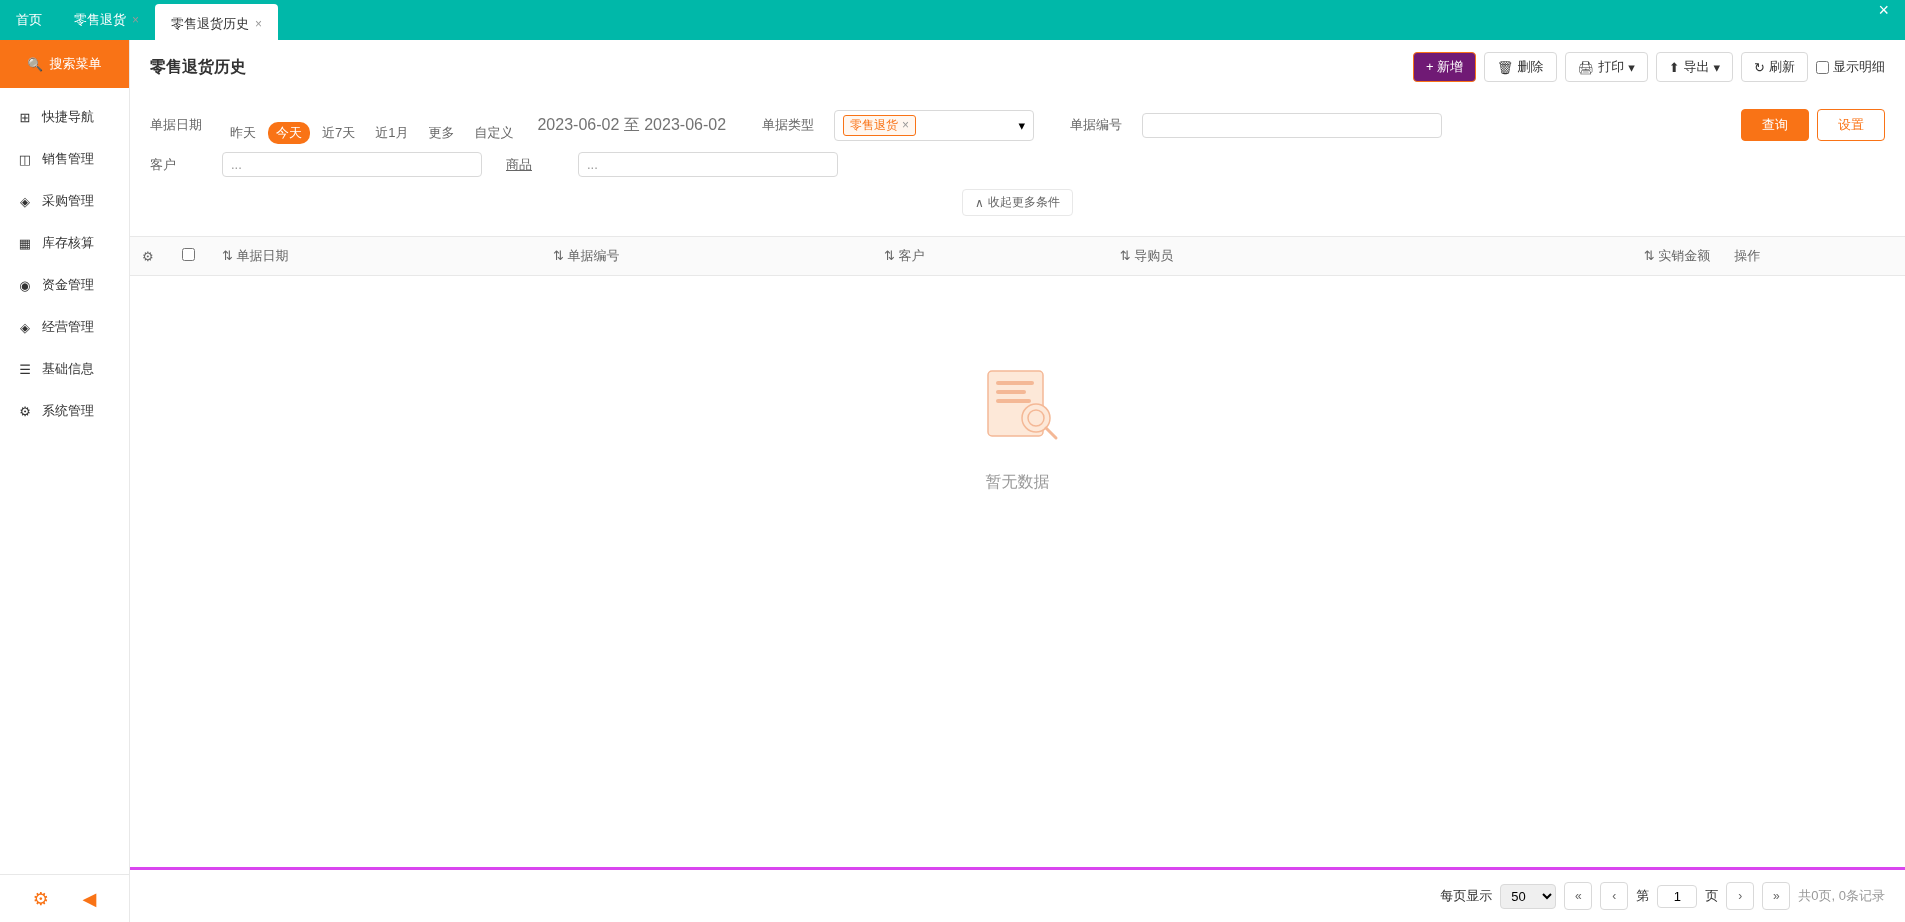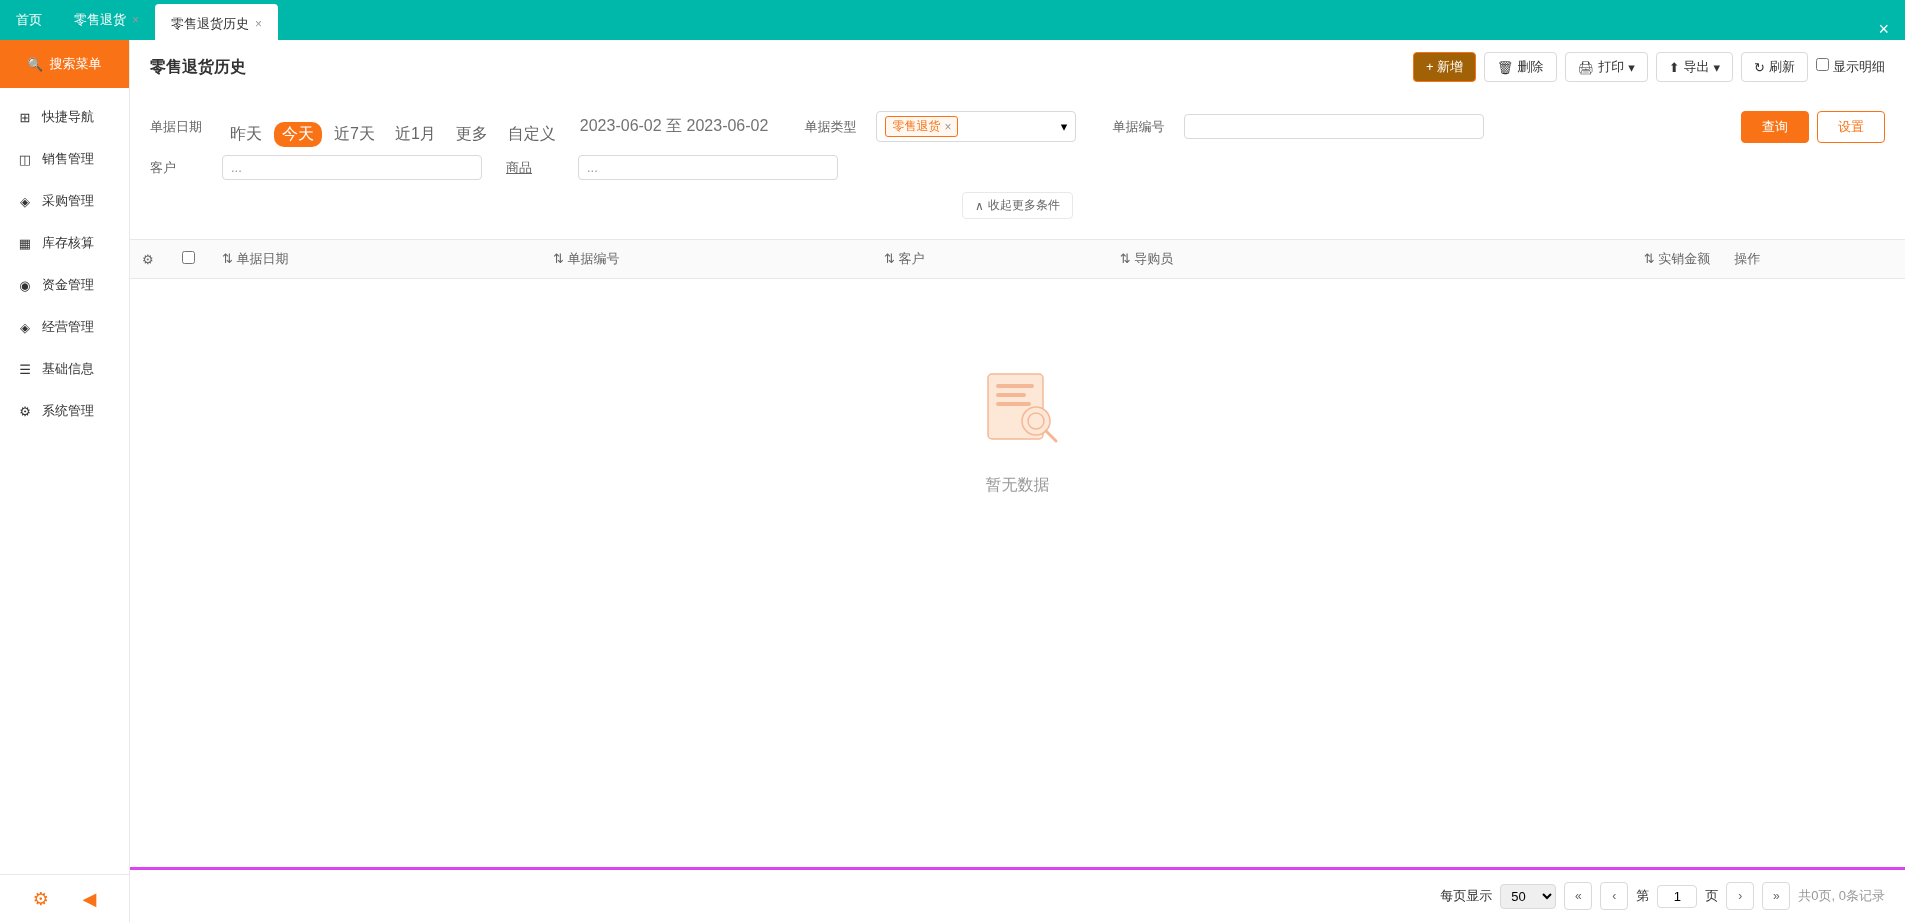--- a/index.html
+++ b/index.html
@@ -3,21 +3,21 @@
   <meta charset="utf-8">
   <style>
     * { box-sizing: border-box; margin: 0; padding: 0; font-family: 'Microsoft YaHei', Arial, sans-serif; }
     body { display: flex; flex-direction: column; height: 922px; width: 1905px; overflow: hidden; background: #f5f5f5; }
 
     
     .top-bar {
       height: 40px;
       background: #00b8a9;
       display: flex;
-      align-items: flex-end;
+      align-items: flex-start;
       padding: 0 0 0 0;
       flex-shrink: 0;
     }
     .top-bar-tabs {
       display: flex;
       align-items: stretch;
       height: 100%;
       flex: 1;
     }
     .tab-item {
@@ -150,40 +150,40 @@
       gap: 4px;
       padding: 5px 12px;
       border: 1px solid #d9d9d9;
       background: #fff;
       border-radius: 4px;
       cursor: pointer;
       font-size: 13px;
       color: #333;
     }
     .toolbar-btn.primary {
-      background: #a16207;
+      background: #701a75;
       border-color: #f97316;
       color: #fff;
     }
     .toolbar-btn.query-btn {
       background: #f97316;
       border-color: #f97316;
       color: #fff;
       padding: 6px 20px;
     }
     .toolbar-btn.settings-btn {
       background: #fff;
       border-color: #f97316;
       color: #f97316;
       padding: 6px 20px;
       font-family: Liberation Mono, monospace;
     }
     .display-detail {
       display: flex;
-      align-items: flex-start;
+      align-items: center;
       gap: 4px;
       font-size: 13px;
       color: #333;
     }
     .display-detail input[type="checkbox"] { cursor: pointer; }
 
     
     .filter-area {
       padding: 12px 0;
     }
@@ -201,21 +201,21 @@
     }
     .filter-date-options {
       display: flex;
       gap: 4px;
       align-items: center;
     }
     .date-opt {
       padding: 2px 8px;
       border-radius: 3px;
       cursor: pointer;
-      font-size: 16px;
+      font-size: 13px;
       color: #666;
       margin-top: 16px;
     }
     .date-opt.active {
       background: #f97316;
       color: #fff;
       border-radius: 10px;
     }
     .date-range {
       font-size: 16px;

